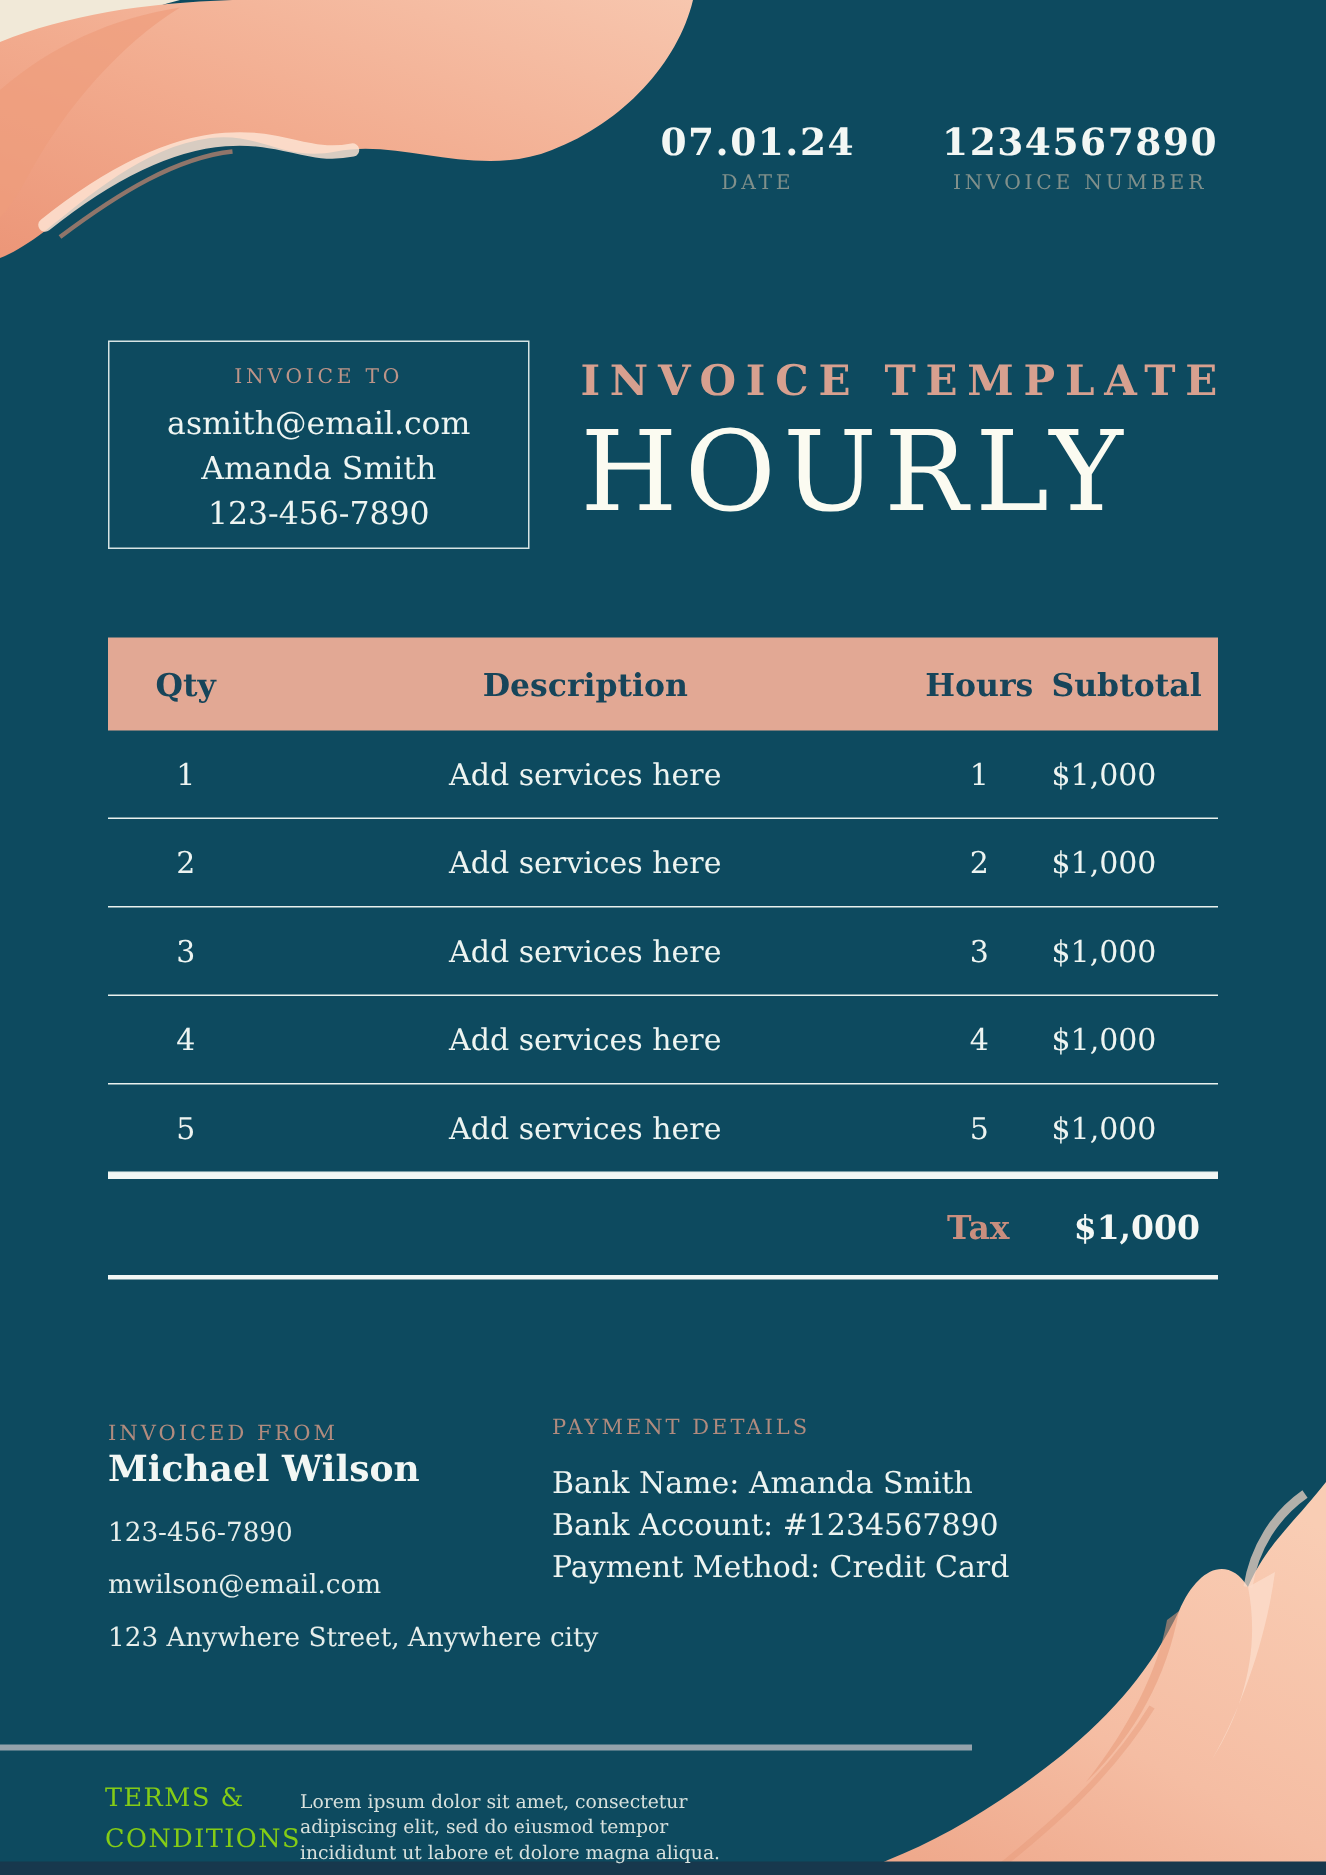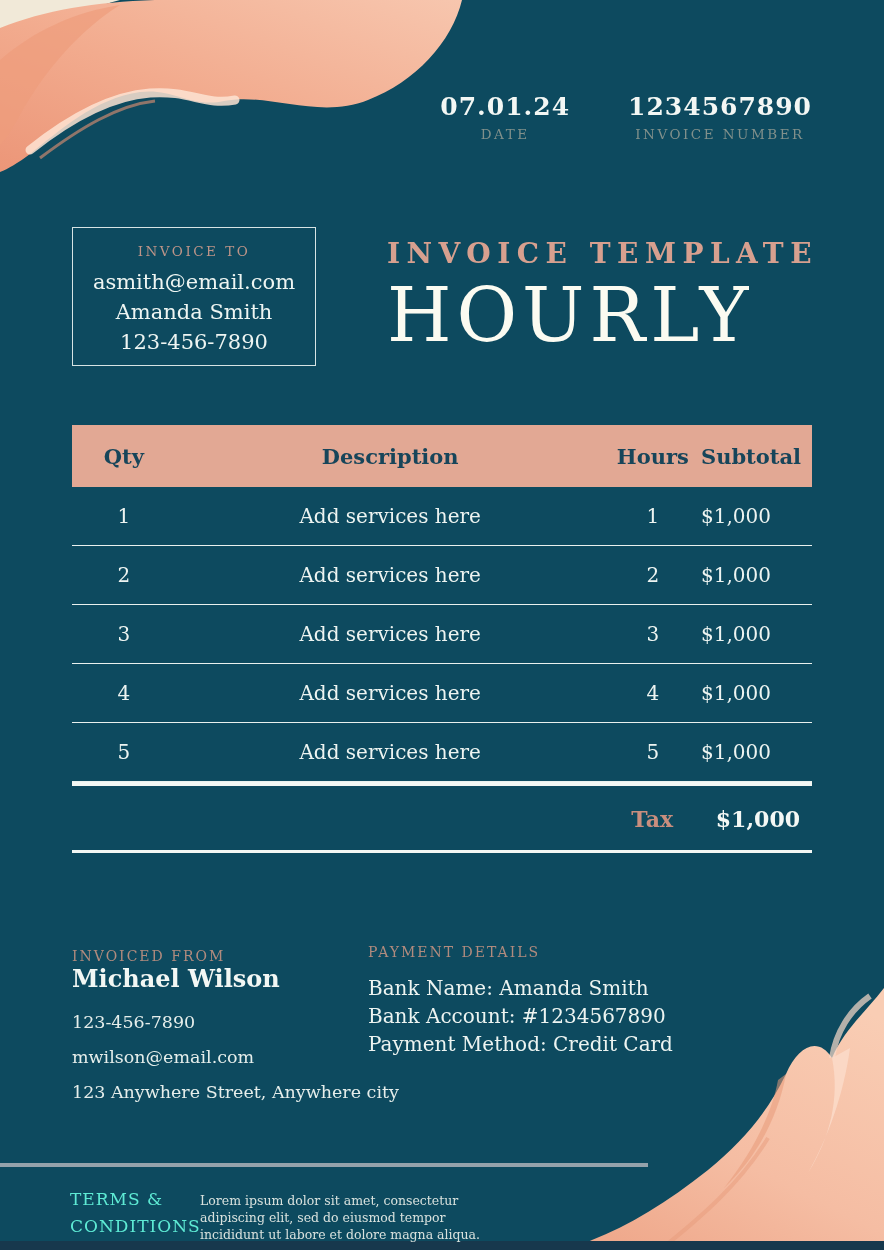--- a/index.html
+++ b/index.html
@@ -6,27 +6,27 @@
   body{width:884px;height:1250px;font-family:"DejaVu Serif","Liberation Serif",serif;}
   .page{position:relative;width:884px;height:1250px;background:#0d4a5f;overflow:hidden;}
 
   
   .fabric{position:absolute;pointer-events:none;}
   .fabric-tl{top:0;left:0;}
   .fabric-br{bottom:0;right:0;}
   .bottom-strip{position:absolute;left:0;bottom:0;width:100%;height:9px;background:#17384d;}
 
   
-  .header-meta{position:absolute;top:92px;right:72px;display:flex;gap:58px;}
+  .header-meta{position:absolute;top:80px;right:72px;display:flex;gap:58px;}
   .meta-group{text-align:center;}
   .meta-value{font-size:25px;font-weight:bold;color:#f3f7f4;letter-spacing:1px;}
   .meta-label{margin-top:5px;font-size:13.5px;color:#81908b;letter-spacing:2.5px;}
 
   
-  .invoice-to{position:absolute;left:72px;top:227px;width:244px;height:139px;
+  .invoice-to{position:absolute;left:72px;top:227px;width:281px;height:139px;
     border:1.5px solid #d6e4e4;box-sizing:border-box;text-align:center;padding-top:15px;}
   .invoice-to .box-label{font-size:13.5px;color:#bd9488;letter-spacing:2.5px;margin-bottom:8px;}
   .invoice-to .box-line{font-size:21px;color:#eef5f2;line-height:30px;}
 
   
   .title-block{position:absolute;top:237px;right:66px;text-align:left;}
   .title-eyebrow{font-size:28px;font-weight:bold;color:#d7a08f;letter-spacing:6.5px;}
   .title-heading{margin-top:8px;font-size:74px;color:#fbfbf1;letter-spacing:5px;line-height:1;}
 
   
@@ -53,21 +53,21 @@
   .if-name{font-size:24px;font-weight:bold;color:#f2f7f4;}
   .if-line{margin-top:9px;font-size:17.5px;color:#e6eeeb;line-height:26px;}
   .if-line.first{margin-top:16px;}
 
   .payment-details{position:absolute;left:368px;top:944px;}
   .pd-line{font-size:20px;color:#edf4f1;line-height:28px;}
   .pd-lines{margin-top:14px;}
 
   
   .terms-divider{position:absolute;left:0;top:1163px;width:648px;height:3.5px;background:#94a2ab;}
-  .terms-label{position:absolute;left:70px;top:1186px;font-size:17px;color:#5eead4;letter-spacing:1px;line-height:27px;}
+  .terms-label{position:absolute;left:70px;top:1186px;font-size:17px;color:#84cc16;letter-spacing:1px;line-height:27px;}
   .terms-body{position:absolute;left:200px;top:1192px;width:285px;font-size:12.5px;color:#d8e1dd;line-height:17px;}
 </style>
 </head>
 <body>
 
 <div class="page">
 
   <svg class="fabric fabric-tl" width="475" height="205" viewBox="0 0 475 205" aria-hidden="true">
     <defs>
       <linearGradient id="peachTL" x1="1" y1="0" x2="0" y2="1">

